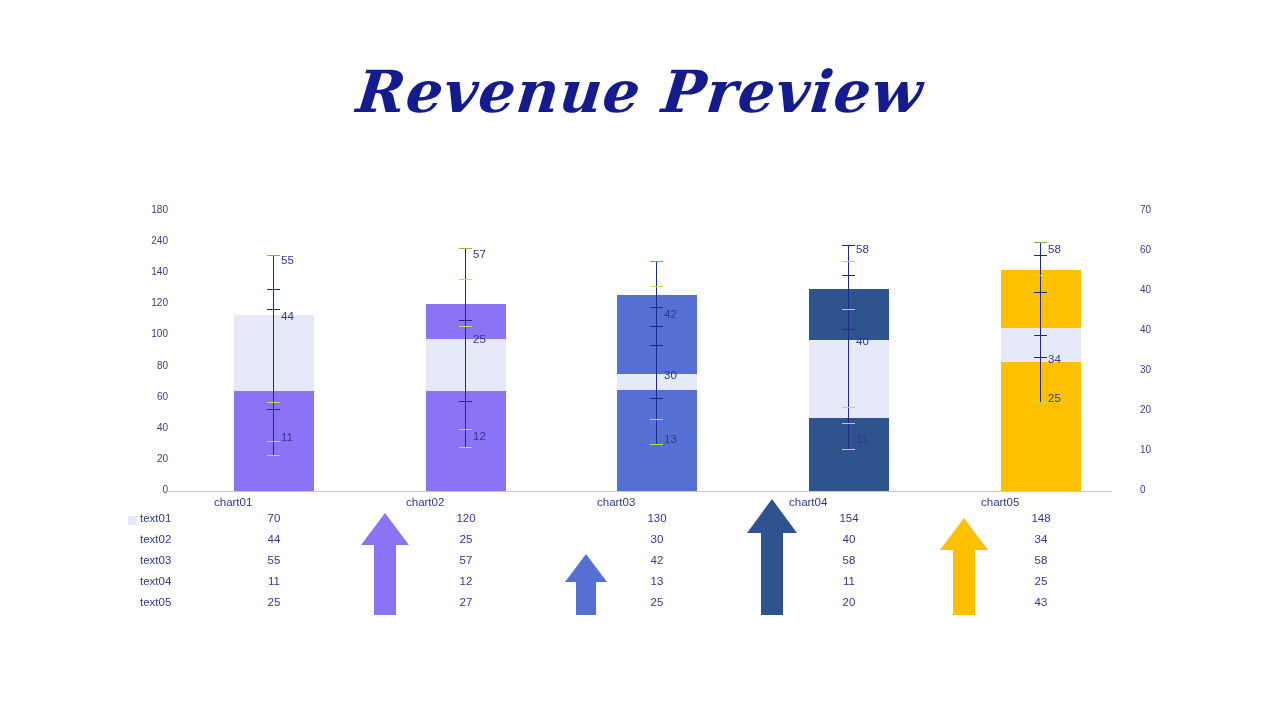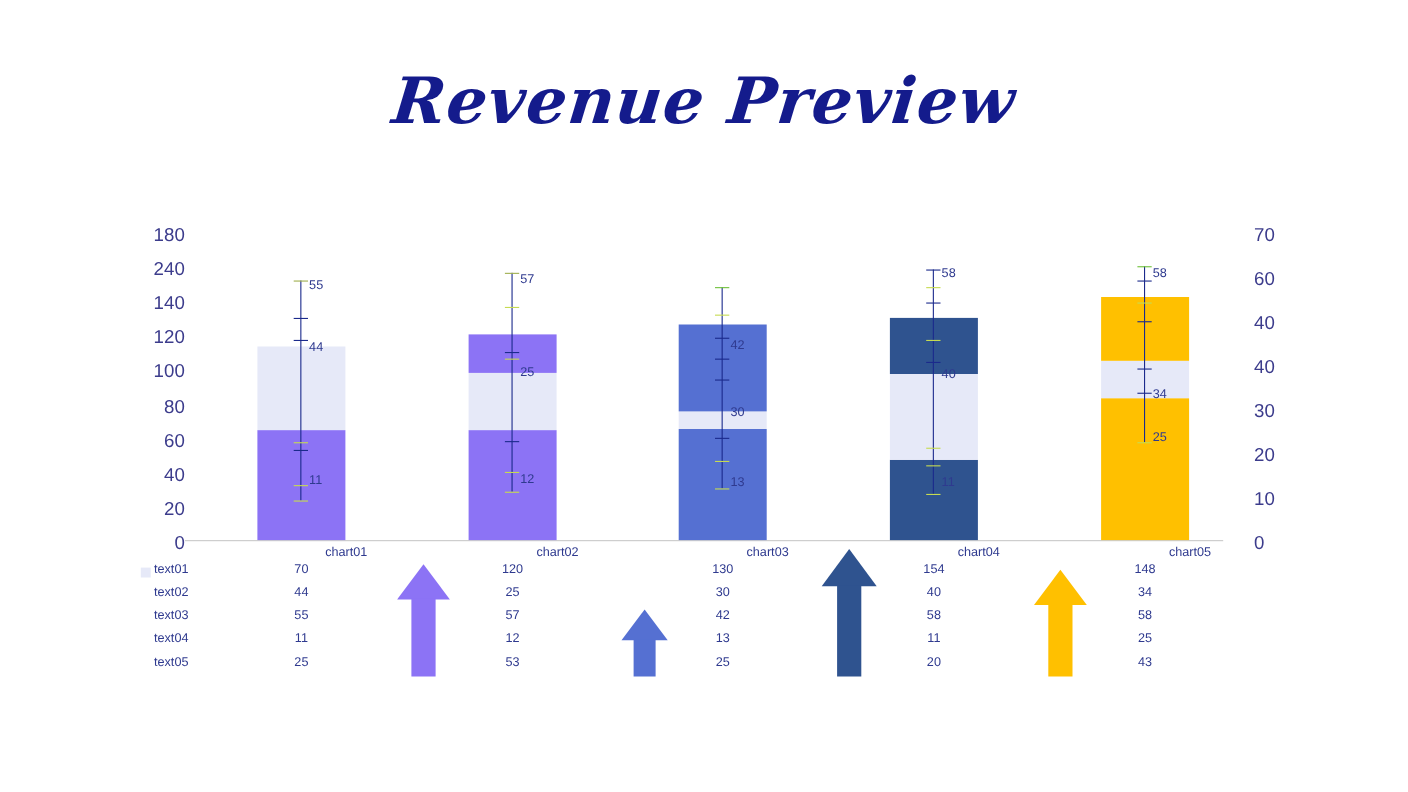--- a/index.html
+++ b/index.html
@@ -12,26 +12,26 @@
     font-family:"DejaVu Serif",serif;
     font-size:58px;font-weight:700;font-style:italic;
     color:#141B8C;letter-spacing:1px;line-height:1.05;
     transform:skewX(-6deg);
   }
 
   
   #plot{position:absolute;left:172px;top:208px;width:935px;height:284px;}
   .axis-line{position:absolute;left:168px;top:491px;width:944px;height:1px;background:#c9c9c9;}
 
-  .ytick{position:absolute;font-size:17px;color:#3C3C8C;text-align:right;width:40px;}
+  .ytick{position:absolute;font-size:10px;color:#3C3C8C;text-align:right;width:40px;}
   .ytick.left{left:128px;}
   .ytick.right{left:1140px;text-align:left;}
   .seg{position:absolute;width:80px;left:0;}
 
-  .cat-label{position:absolute;top:496px;width:120px;text-align:right;font-size:11.5px;color:#2F3A8F;}
+  .cat-label{position:absolute;top:496px;width:120px;text-align:left;font-size:11.5px;color:#2F3A8F;}
 
   
   .ebar{position:absolute;width:1px;background:#1B2A8C;left:39px;}
   .ecap{position:absolute;height:1px;width:13px;left:33px;}
   .ecap.dark{background:#1B2A8C;}
   .ecap.lime{background:#C6DB52;}
   .ecap.green{background:#6FC13B;}
   .ecap.olive{background:#9FAF4E;}
 
   
@@ -203,21 +203,21 @@
         <div class="rowname">text04</div>
         <div class="cell" style="left: 214px;">11</div>
         <div class="cell" style="left: 406px;">12</div>
         <div class="cell" style="left: 597px;">13</div>
         <div class="cell" style="left: 789px;">11</div>
         <div class="cell" style="left: 981px;">25</div>
       </div>
       <div class="trow">
         <div class="rowname">text05</div>
         <div class="cell" style="left: 214px;">25</div>
-        <div class="cell" style="left: 406px;">53</div>
+        <div class="cell" style="left: 406px;">27</div>
         <div class="cell" style="left: 597px;">25</div>
         <div class="cell" style="left: 789px;">20</div>
         <div class="cell" style="left: 981px;">43</div>
       </div>
     </div>
 
   <div id="arrows">
       <div class="arrow" style="left: 361px; top: 513px; width: 48px; height: 102px;">
         <div class="head" style="top: 0px; border-width: 0px 24px 32px; border-bottom-color: rgb(140, 115, 245);"></div>
         <div class="shaft" style="top: 31px; width: 22px; height: 71px; background: rgb(140, 115, 245);"></div>

